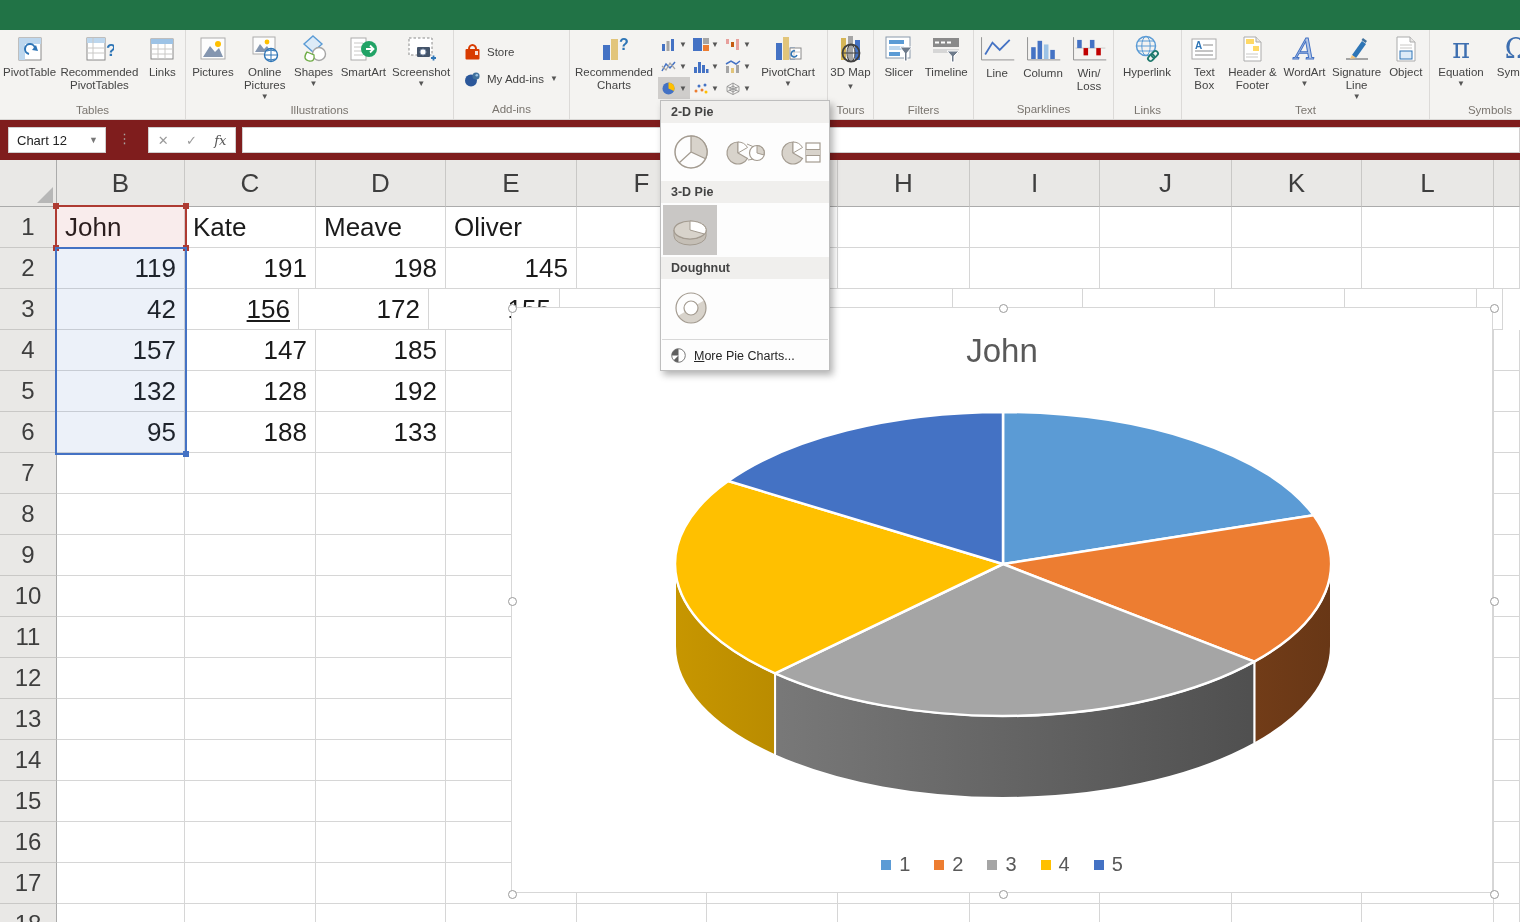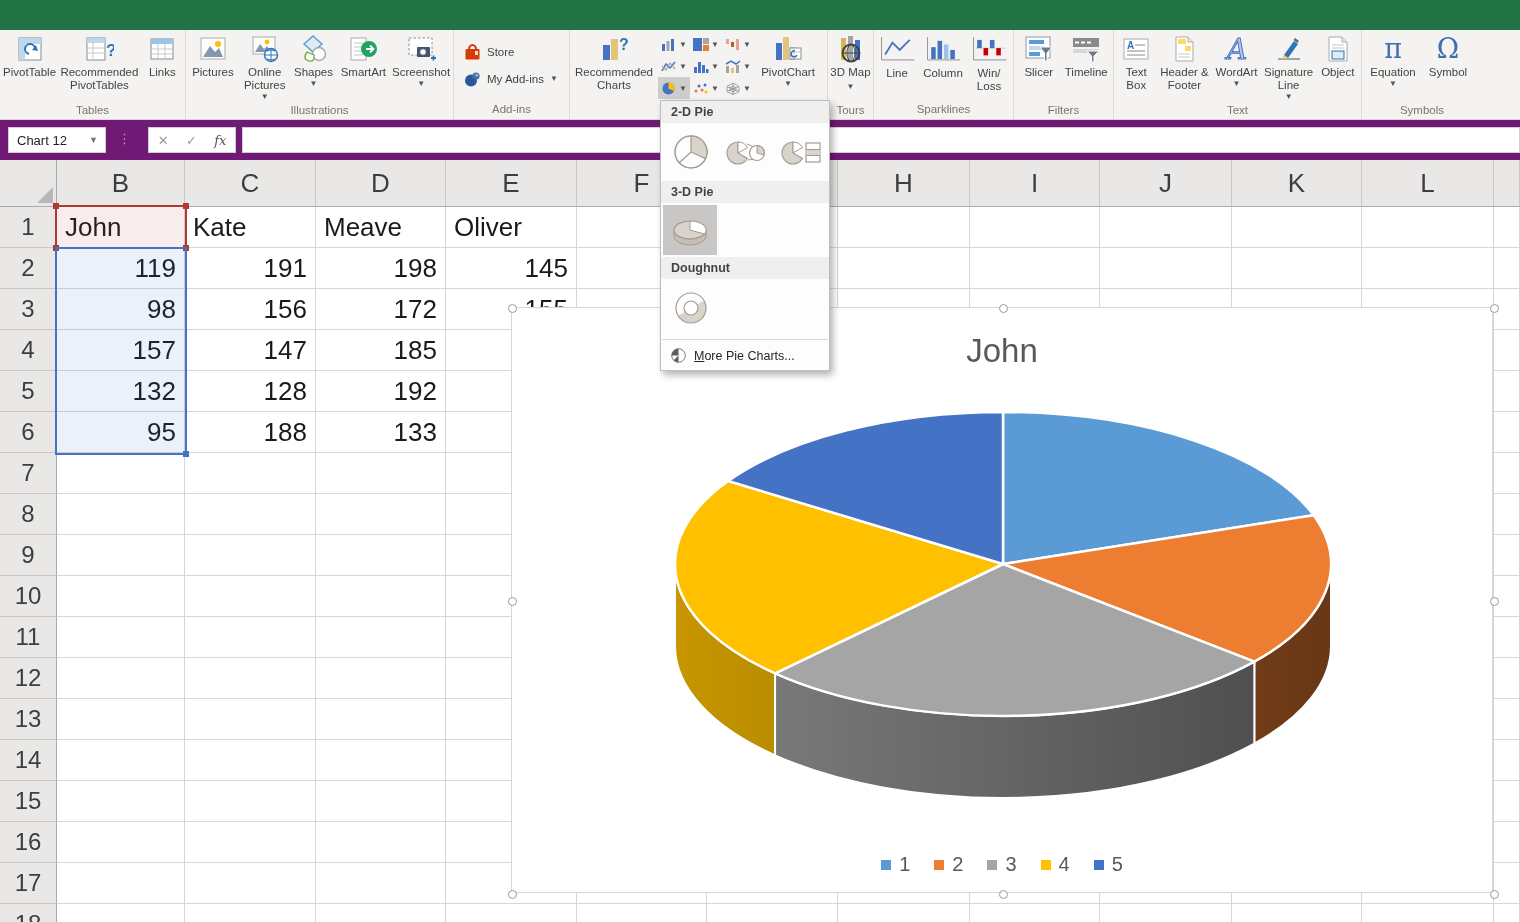--- a/index.html
+++ b/index.html
@@ -24,21 +24,21 @@
   .icon32 { width:32px; height:30px; display:flex; align-items:center; justify-content:center; }
   .btn-row { display:flex; align-items:center; gap:6px; font-size:11.5px; color:#444; height:27px; padding:0 8px; }
   .minigrid { display:grid; grid-template-columns:repeat(3,32px); grid-auto-rows:22px; margin:2px 1px 0 2px; }
   .mini-btn { display:flex; align-items:center; justify-content:center; gap:2px; }
   .mini-btn.active { background:#CFCDCB; }
   .spark { display:flex; flex-direction:column; align-items:center; padding:2px 3px 0 3px; }
   .spark .lbl { font-size:11.5px; color:#444; text-align:center; line-height:13px; margin-top:2px; }
   .serifblue { font-family:"DejaVu Serif", serif; color:#3E6FB0; font-size:27px; line-height:28px; }
 
   
-  .formula-row { position:absolute; left:0; top:120px; width:1520px; height:40px; background:#701a75; z-index:10;padding-left:16px; }
+  .formula-row { position:absolute; left:0; top:120px; width:1520px; height:40px; background:#7f1d1d; z-index:10;padding-left:16px; }
   .name-box { position:absolute; left:8px; top:7px; width:98px; height:26px; background:#fff; border:1px solid #D0CECE; font-size:13px; color:#222; display:flex; align-items:center; padding-left:8px; }
   .name-box .nb-caret { margin-left:auto; padding-right:7px; color:#777; font-size:9px; }
   .fr-dots { position:absolute; left:118px; top:11px; color:#A9A6A3; font-size:13px; letter-spacing:0; }
   .fx-box { position:absolute; left:148px; top:7px; width:88px; height:26px; background:#fff; border:1px solid #D0CECE; display:flex; align-items:center; justify-content:space-around; font-size:13px; color:#9a9a9a; }
   .fx-box .fx { font-family:"DejaVu Serif", serif; font-style:italic; color:#555; }
   .formula-input { position:absolute; left:242px; top:7px; width:1278px; height:26px; background:#fff; border:1px solid #D0CECE; font-size:13px; padding-left:6px; color:#222; display:flex; align-items:center; }
 
   
   .sheet { position:absolute; left:0; top:160px; width:1520px; height:762px; z-index:1; background:#fff; }
   .colheads { display:flex; height:47px; }
@@ -329,20 +329,49 @@
               <ellipse cx="15" cy="19" rx="4" ry="8.5" fill="none" stroke="#404040"></ellipse>
               <path d="M6.5,19 h17" stroke="#404040"></path>
             </svg>
         </span>
         <span class="lbl"><span>3D Map</span> <span class="caret" style="display:inline">▼</span></span>
       </div>
     </div>
     <div class="group-label">Tours</div>
   </div>
 
+  <div class="group" style="width:100px">
+    <div class="group-content">
+      <div class="btn-large" style="width:46px">
+        <span class="icon32">
+          <svg width="30" height="30" viewBox="0 0 30 30">
+              <rect x="2" y="3" width="24" height="21" fill="#fff" stroke="#8a9aab"></rect>
+              <rect x="5" y="6" width="15" height="4" fill="#5B9BD5"></rect>
+              <rect x="5" y="12" width="15" height="4" fill="#BDD7EE"></rect>
+              <rect x="5" y="18" width="11" height="4" fill="#5B9BD5"></rect>
+              <path d="M16,13 h12 l-5,6 v8 h-2.5 v-8 Z" fill="#6E7B8B" stroke="#fff"></path>
+            </svg>
+        </span>
+        <span class="lbl">Slicer</span>
+      </div>
+      <div class="btn-large" style="width:50px">
+        <span class="icon32">
+          <svg width="30" height="30" viewBox="0 0 30 30">
+              <rect x="2" y="4" width="26" height="9" fill="#8a8a8a"></rect>
+              <path d="M4,8.5 h4 M10,8.5 h4 M16,8.5 h4" stroke="#fff" stroke-width="2"></path>
+              <rect x="2" y="15" width="26" height="4" fill="#D6D6D6"></rect>
+              <path d="M16,17 h12 l-5,5 v6 h-2.5 v-6 Z" fill="#6E7B8B" stroke="#fff"></path>
+            </svg>
+        </span>
+        <span class="lbl">Timeline</span>
+      </div>
+    </div>
+    <div class="group-label">Filters</div>
+  </div>
+
   <div class="group" style="width:140px">
     <div class="group-content">
       <div class="spark" style="width:42px">
         <svg width="40" height="32" viewBox="0 0 44 32">
             <path d="M5,3 V28 H41" stroke="#8a8a8a" fill="none"></path>
             <polyline points="9,22 17,9 25,17 36,6" fill="none" stroke="#4472C4" stroke-width="2"></polyline>
           </svg>
         <span class="lbl">Line</span>
       </div>
       <div class="spark" style="width:50px">
@@ -363,49 +392,39 @@
             <rect x="16" y="15" width="5" height="8" fill="#C00000"></rect>
             <rect x="23" y="6" width="5" height="9" fill="#4472C4"></rect>
             <rect x="30" y="15" width="5" height="8" fill="#C00000"></rect>
           </svg>
         <span class="lbl">Win/ Loss</span>
       </div>
     </div>
     <div class="group-label">Sparklines</div>
   </div>
 
-  <div class="group" style="width:100px">
+  <div class="group" style="width:68px">
     <div class="group-content">
-      <div class="btn-large" style="width:46px">
-        <span class="icon32">
-          <svg width="30" height="30" viewBox="0 0 30 30">
-              <rect x="2" y="3" width="24" height="21" fill="#fff" stroke="#8a9aab"></rect>
-              <rect x="5" y="6" width="15" height="4" fill="#5B9BD5"></rect>
-              <rect x="5" y="12" width="15" height="4" fill="#BDD7EE"></rect>
-              <rect x="5" y="18" width="11" height="4" fill="#5B9BD5"></rect>
-              <path d="M16,13 h12 l-5,6 v8 h-2.5 v-8 Z" fill="#6E7B8B" stroke="#fff"></path>
-            </svg>
-        </span>
-        <span class="lbl">Slicer</span>
-      </div>
-      <div class="btn-large" style="width:50px">
-        <span class="icon32">
-          <svg width="30" height="30" viewBox="0 0 30 30">
-              <rect x="2" y="4" width="26" height="9" fill="#8a8a8a"></rect>
-              <path d="M4,8.5 h4 M10,8.5 h4 M16,8.5 h4" stroke="#fff" stroke-width="2"></path>
-              <rect x="2" y="15" width="26" height="4" fill="#D6D6D6"></rect>
-              <path d="M16,17 h12 l-5,5 v6 h-2.5 v-6 Z" fill="#6E7B8B" stroke="#fff"></path>
-            </svg>
-        </span>
-        <span class="lbl">Timeline</span>
-      </div>
-    </div>
-    <div class="group-label">Filters</div>
-  </div>
-
+      <div class="btn-large" style="width:62px">
+        <span class="icon32">
+          <svg width="30" height="30" viewBox="0 0 30 30">
+              <circle cx="14" cy="12" r="9.5" fill="none" stroke="#5B9BD5" stroke-width="1.5"></circle>
+              <ellipse cx="14" cy="12" rx="4.2" ry="9.5" fill="none" stroke="#5B9BD5"></ellipse>
+              <path d="M4.5,12 h19 M6,7 h16 M6,17 h16" stroke="#5B9BD5"></path>
+              <g transform="rotate(-45 21 22)">
+                <rect x="15" y="19.5" width="7" height="5" rx="2.4" fill="none" stroke="#1F7A6D" stroke-width="1.8"></rect>
+                <rect x="20" y="19.5" width="7" height="5" rx="2.4" fill="none" stroke="#1F7A6D" stroke-width="1.8"></rect>
+              </g>
+            </svg>
+        </span>
+        <span class="lbl">Hyperlink</span>
+      </div>
+    </div>
+    <div class="group-label">Links</div>
+  </div>
 
   <div class="group" style="width:248px">
     <div class="group-content">
       <div class="btn-large" style="width:42px">
         <span class="icon32">
           <svg width="30" height="30" viewBox="0 0 30 30">
               <rect x="3" y="5" width="24" height="20" fill="#fff" stroke="#ABABAB"></rect>
               <text x="6" y="15" font-size="10" fill="#2E75B6" font-weight="bold">A</text>
               <path d="M14,11 h10 M6,17 h18 M6,21 h18" stroke="#8a8a8a"></path>
             </svg>
@@ -534,22 +553,22 @@
         <div class="cell" style="width: 131px;"></div>
         <div class="cell" style="width: 132px;"></div>
         <div class="cell" style="width: 130px;"></div>
         <div class="cell" style="width: 132px;"></div>
         <div class="cell" style="width: 130px;"></div>
         <div class="cell" style="width: 132px;"></div>
         <div class="cell" style="width: 26px;"></div>
       </div>
       <div class="grid-row">
         <div class="rowhead">3</div>
-        <div class="cell num" style="width: 128px;">98</div>
-        <div class="cell num" style="width: 131px;">156</div>
+        <div class="cell num" style="width: 128px;">42</div>
+        <div class="cell num" style="width: 114px; text-decoration: underline;">156</div>
         <div class="cell num" style="width: 130px;">172</div>
         <div class="cell num" style="width: 131px;">155</div>
         <div class="cell" style="width: 130px;"></div>
         <div class="cell" style="width: 131px;"></div>
         <div class="cell" style="width: 132px;"></div>
         <div class="cell" style="width: 130px;"></div>
         <div class="cell" style="width: 132px;"></div>
         <div class="cell" style="width: 130px;"></div>
         <div class="cell" style="width: 132px;"></div>
         <div class="cell" style="width: 26px;"></div>

